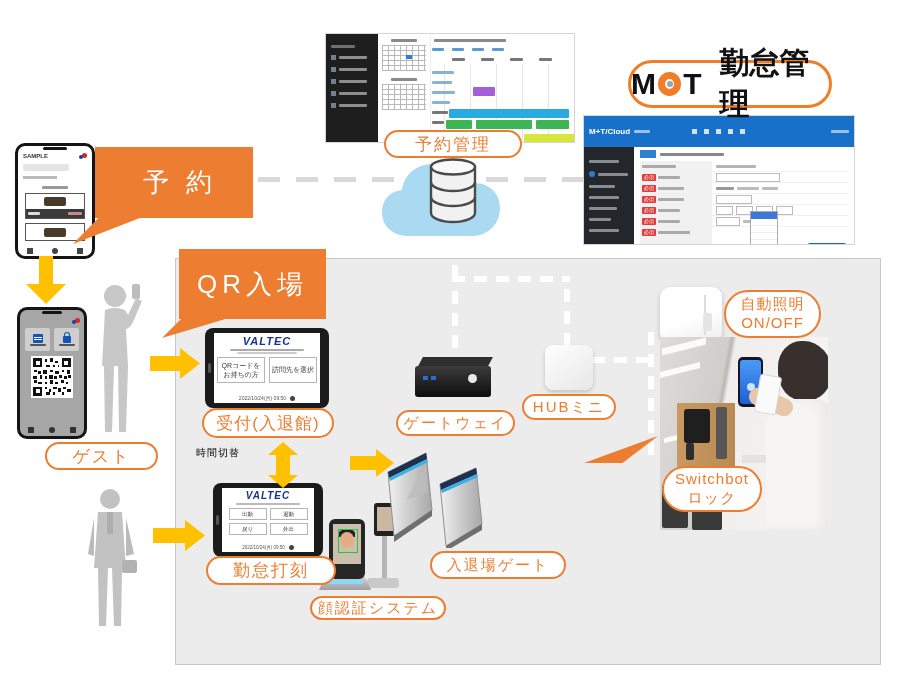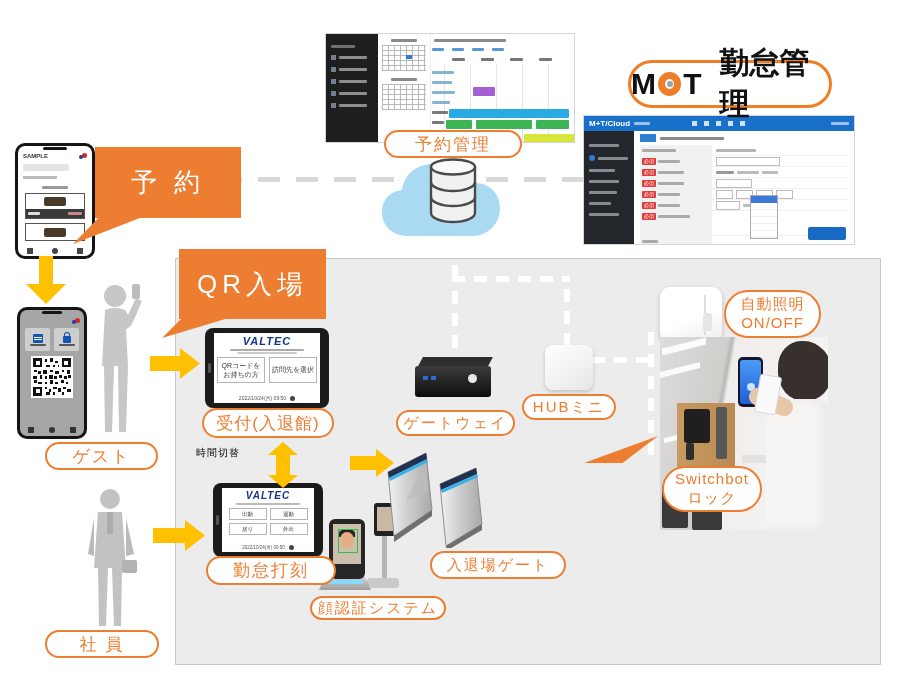--- a/index.html
+++ b/index.html
@@ -47,21 +47,21 @@
   .cal .bar{width:26px;margin:0 auto 3px auto;background:#8a8a8a;}
   .cal .grid{height:26px;position:relative;
     background:repeating-linear-gradient(0deg,#b9b9b9 0 1px,transparent 1px 5px),
                repeating-linear-gradient(90deg,#b9b9b9 0 1px,transparent 1px 6px);}
   .cal .sel{position:absolute;left:24px;top:10px;width:6px;height:4px;background:#2F7BD0;}
   .ss-main{position:absolute;left:104px;top:0;width:146px;height:100%;}
   .ss-cols{position:absolute;left:14px;top:30px;right:0;bottom:0;
     background:repeating-linear-gradient(90deg,#e6e6e6 0 1px,transparent 1px 26px);}
   .ev{position:absolute;height:9px;border-radius:1px;}
   
-  .sc-head{height:15px;background:#1970C8;display:flex;align-items:center;padding:0 5px;gap:4px;}
+  .sc-head{height:15px;background:#1970C8;display:flex;align-items:center;padding:8px 5px;gap:4px;}
   .sc-brand{color:#fff;font-size:8px;font-weight:bold;white-space:nowrap;}
   .sc-ico{display:flex;gap:7px;margin-left:38px;}
   .sc-ico i{width:5px;height:5px;background:#cfe3f8;}
   .sc-body{display:flex;height:114px;}
   .sc-side{width:50px;background:#23262B;padding-top:5px;}
   .sc-side .row{display:flex;align-items:center;gap:3px;margin:8px 5px;}
   .sc-side .row i{width:6px;height:6px;border-radius:50%;background:#2F7BD0;}
   .sc-side .bar{width:30px;background:#868B92;}
   .sc-main{flex:1;padding:3px 6px;position:relative;}
   .sc-tab{display:flex;align-items:center;gap:4px;margin-bottom:3px;}
@@ -402,21 +402,21 @@
         <div class="abs" style="left:18px;top:4px;width:22px;height:9px;background:#4a3a28;border-radius:2px;"></div>
       </div>
       <div class="abs" style="left:0;bottom:2px;width:100%;display:flex;justify-content:space-around;">
         <span style="width:6px;height:6px;background:#444;"></span>
           <span style="width:6px;height:6px;background:#444;border-radius:50%;"></span>
           <span style="width:6px;height:6px;background:#444;"></span>
       </div>
     </div>
   </div>
 
-  <div class="banner" style="left:95px;top:147px;width:146px;height:71px;">
+  <div class="banner" style="left:95px;top:147px;width:146px;height:71px;padding-left:12px;">
     <span>予 約</span>
   </div>
   <div class="tail" style="left:73px;top:216px;width:72px;height:28px;clip-path:polygon(100% 0,38% 0,0 100%);"></div>
 
   <div class="ar" style="left:39px;top:256px;width:14px;height:30px;"></div>
   <div class="ar-head" style="left:26px;top:284px;width:40px;height:20px;clip-path:polygon(0 0,100% 0,50% 100%);"></div>
 
   <div class="phone" style="left:17px;top:307px;width:70px;height:132px;">
     <div class="p-scr" style="background:#A6A6A6;">
       <div class="abs" style="left:50%;top:1px;width:20px;height:3px;margin-left:-10px;background:#141414;border-radius:2px;"></div>
@@ -659,17 +659,14 @@
       <span>入退場ゲート</span>
     </div>
   <div class="pill two" style="left:724px;top:290px;width:97px;height:48px;">
     <span>自動照明</span>
       <span>ON/OFF</span>
   </div>
   <div class="pill two" style="left:662px;top:466px;width:100px;height:46px;">
     <span>Switchbot</span>
       <span>ロック</span>
   </div>
-  <div class="pill" style="left:45px;top:630px;width:114px;height:28px;">
-      <span>社 員</span>
-    </div>
 
 </div>
 
 </body></html>

